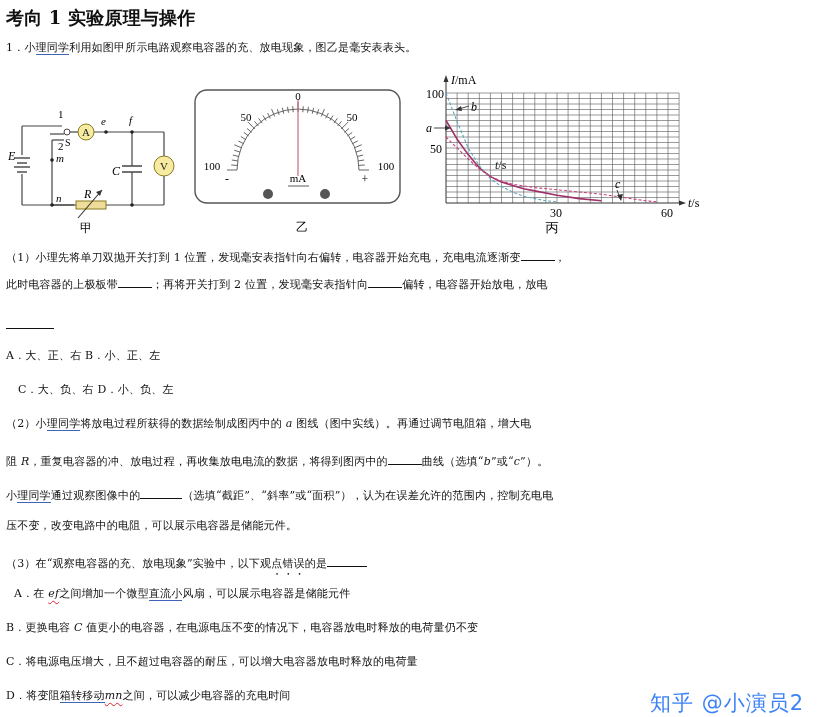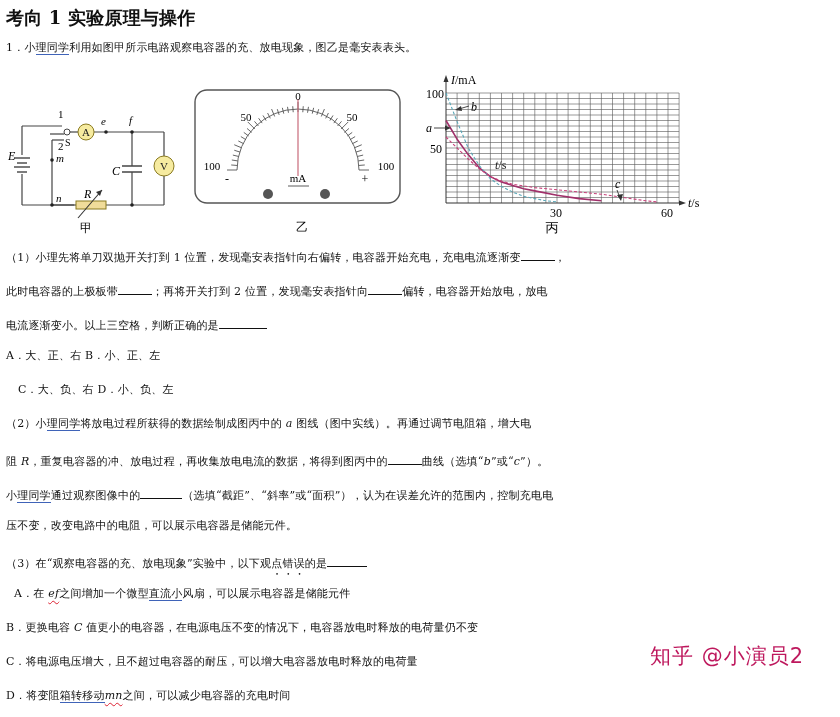--- a/index.html
+++ b/index.html
@@ -6,21 +6,21 @@
   body { width: 840px; height: 717px; overflow: hidden; position: relative;
          font-family: "DejaVu Serif", "Liberation Serif", serif; color: #111; }
   .line { position: absolute; left: 6px; font-size: 11px; white-space: nowrap; letter-spacing: 0.2px; }
   .title { top: 6px; font-weight: bold; font-size: 18px; }
   .ul-blue { border-bottom: 1.5px solid #3f63b8; }
   .ul-wavy { text-decoration: underline wavy #d23; text-underline-offset: 3px; text-decoration-thickness: 1px; }
   .blank { display: inline-block; border-bottom: 1.2px solid #111; height: 14px; vertical-align: baseline; }
   .it { font-style: italic; }
   .dot-em { text-emphasis: dot; -webkit-text-emphasis: dot; text-emphasis-position: under; -webkit-text-emphasis-position: under; }
   .fig { position: absolute; }
-  .watermark { position: absolute; left: 650px; top: 642px; font-size: 21px; color: #be185d;
+  .watermark { position: absolute; left: 650px; top: 689px; font-size: 21px; color: #3b82f6;
                font-family: "DejaVu Sans", sans-serif; letter-spacing: 1px; }
   svg text { font-family: "Liberation Serif", "DejaVu Serif", serif; }
 </style>
 </head>
 <body>
 
 <div class="line title">考向 1  实验原理与操作</div>
 
 <div class="line" style="top:40px;">
   <span>1．</span><span>小</span><span class="ul-blue">理同学</span><span>利用如图甲所示电路观察电容器的充、放电现象，图乙是毫安表表头。</span>
@@ -223,25 +223,25 @@
   <polygon points="37,38 43,34 44,39" fill="#333"></polygon>
   <text x="197" y="116" font-size="12" font-style="italic">c</text>
   <line x1="199" y1="118" x2="202" y2="126" stroke="#333" stroke-width="0.9"></line>
   <polygon points="203,129 199,123 205,122" fill="#333"></polygon>
   <text x="134" y="160" font-size="13" text-anchor="middle">丙</text>
 </svg>
 
 <div class="line" style="top:246px;">
   <span>（1）小理先将单刀双抛开关打到 1 位置，发现毫安表指针向右偏转，电容器开始充电，充电电流逐渐变</span><span class="blank" style="width:34px;"></span><span>，</span>
 </div>
-<div class="line" style="top:280px;">
+<div class="line" style="top:273px;">
   <span>此时电容器的上极板带</span><span class="blank" style="width:34px;"></span><span>；再将开关打到 2 位置，发现毫安表指针向</span><span class="blank" style="width:34px;"></span><span>偏转，电容器开始放电，放电</span>
 </div>
 <div class="line" style="top:314px;">
-  <span>电流逐渐变小。以上三空格，判断正确的是</span><span class="blank" style="width:48px;"></span>
+  <span class="blank" style="width:48px;"></span>
 </div>
 <div class="line" style="top:348px;">A．大、正、右 B．小、正、左</div>
 <div class="line" style="top:382px;margin-left:12px;">C．大、负、右 D．小、负、左</div>
 
 <div class="line" style="top:416px;">
   <span>（2）小</span><span class="ul-blue">理同学</span><span>将放电过程所获得的数据绘制成图丙中的 </span><span class="it">a</span><span> 图线（图中实线）。再通过调节电阻箱，增大电</span>
 </div>
 <div class="line" style="top:450px;text-align:center;">
   <span>阻 </span><span class="it">R</span><span>，重复电容器的冲、放电过程，再收集放电电流的数据，将得到图丙中的</span><span class="blank" style="width:34px;"></span><span>曲线（选填“</span><span class="it">b</span><span>”或“</span><span class="it">c</span><span>”）。</span>
 </div>

